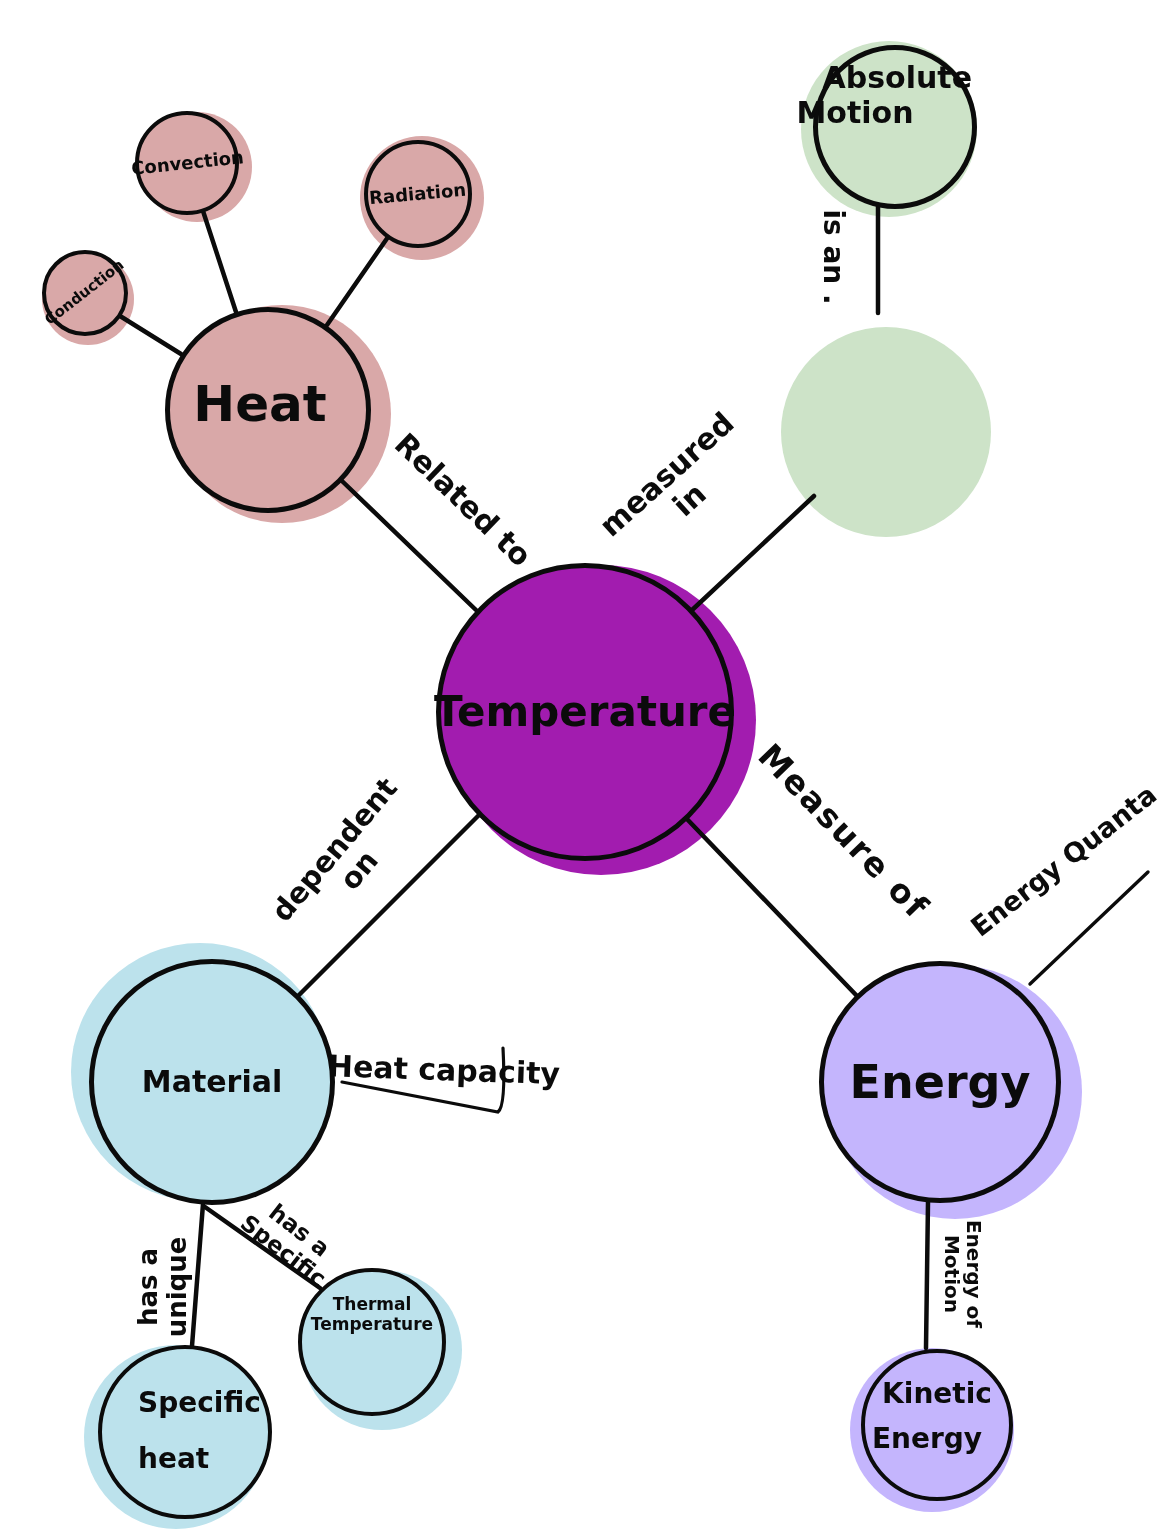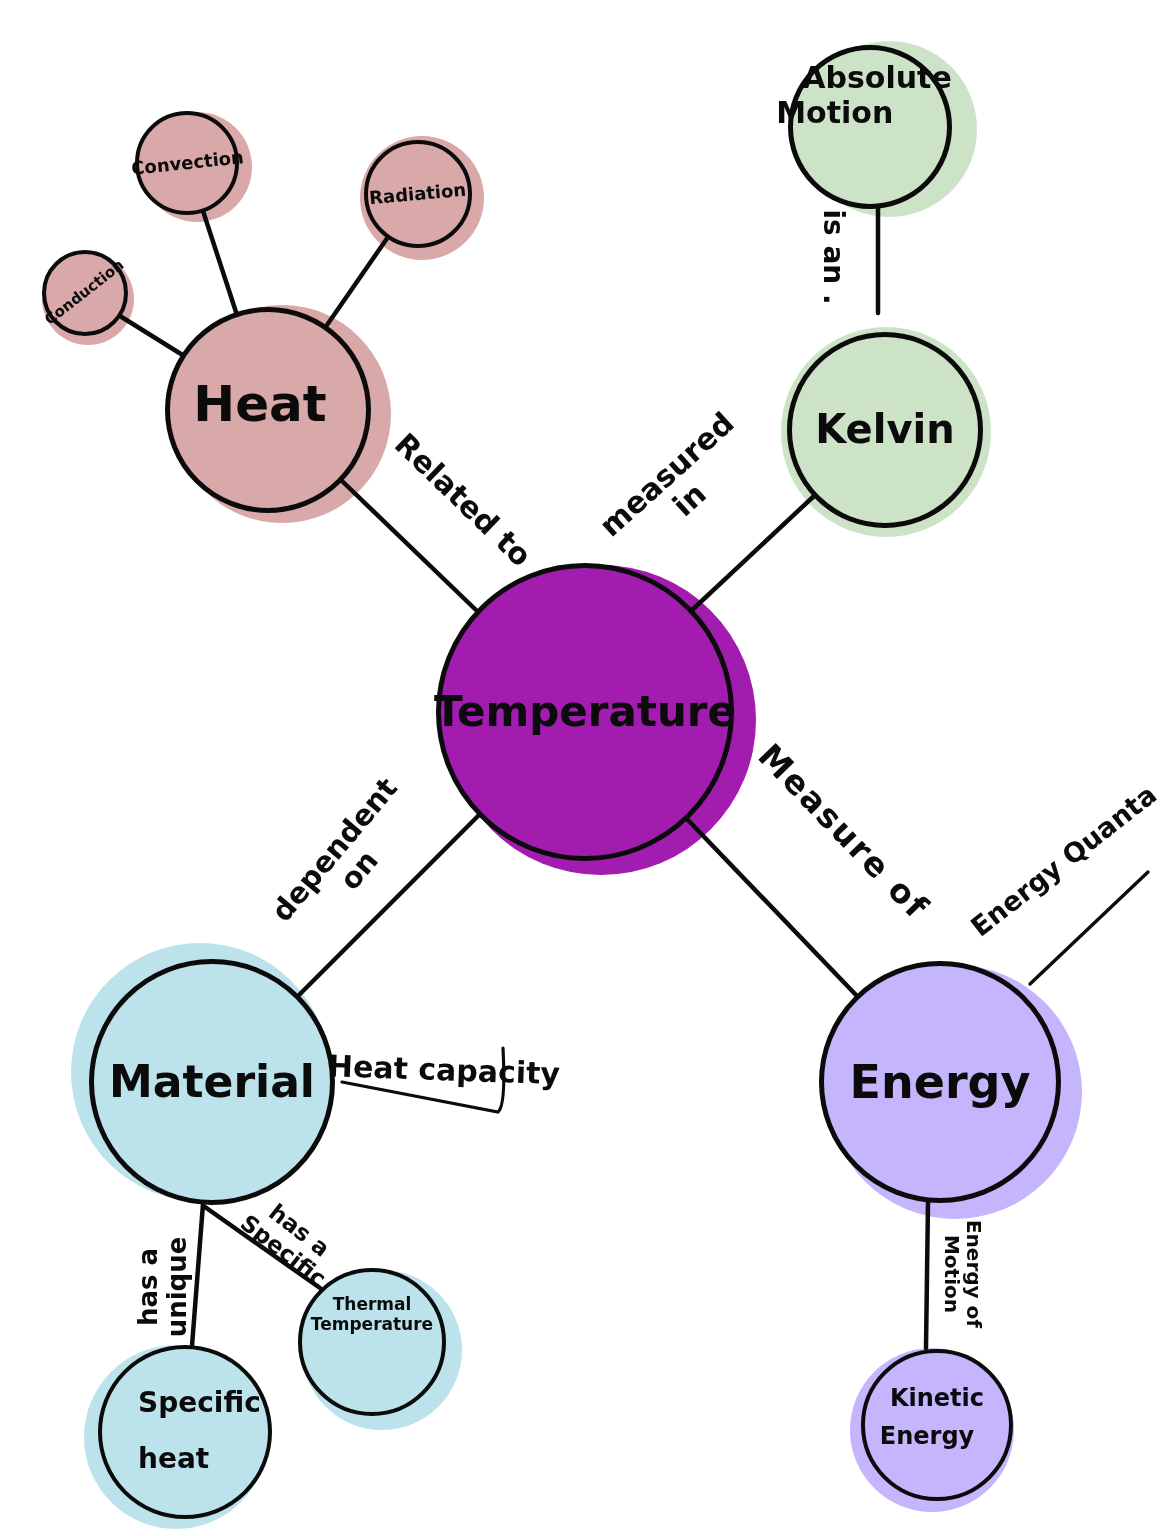--- a/index.html
+++ b/index.html
@@ -78,33 +78,30 @@
   </div>
 
   <div class="node small pink" style="left:135px;top:111px;width:104px;height:104px;">
     <div class="nlabel" style="font-size:18px;transform:rotate(-6deg);">Convection</div>
   </div>
 
   <div class="node small pink" style="left:364px;top:140px;width:108px;height:108px;">
     <div class="nlabel" style="font-size:18px;transform:rotate(-5deg);">Radiation</div>
   </div>
 
-  <div class="node green" style="left:787px;top:332px;width:196px;height:196px;">
-    <div class="nlabel" style="font-size:40px;">Kelvin</div>
-  </div>
 
-  <div class="node green" style="left:788px;top:45px;width:164px;height:164px;align-items:flex-start;">
+  <div class="node green" style="left:813px;top:45px;width:164px;height:164px;align-items:flex-start;justify-content:flex-end;">
     <div class="nlabel" style="font-size:30px;padding-top:10px;">
       <span style="padding-left:14px;">Absolute</span>
       <span style="text-align:left;margin-left:-12px;">Motion</span>
     </div>
   </div>
 
   <div class="node blue" style="left:89px;top:959px;width:246px;height:246px;">
-    <div class="nlabel" style="font-size:44px;">Material</div>
+    <div class="nlabel" style="font-size:30px;">Material</div>
   </div>
 
   <div class="node small blue" style="left:98px;top:1345px;width:174px;height:174px;align-items:flex-start;justify-content:flex-start;">
     <div class="nlabel" style="font-size:28px;text-align:left;padding:26px 0 0 36px;line-height:2.0;">
       <span>Specific</span>
       <span>heat</span>
     </div>
   </div>
 
   <div class="node small blue" style="left:298px;top:1268px;width:148px;height:148px;align-items:flex-start;">
@@ -112,21 +109,21 @@
       <span>Thermal</span>
       <span>Temperature</span>
     </div>
   </div>
 
   <div class="node yellow" style="left:819px;top:961px;width:242px;height:242px;">
     <div class="nlabel" style="font-size:46px;">Energy</div>
   </div>
 
   <div class="node small yellow" style="left:861px;top:1349px;width:152px;height:152px;">
-    <div class="nlabel" style="font-size:24px;line-height:1.6;transform:translateY(-8px);">
+    <div class="nlabel" style="font-size:28px;line-height:1.6;transform:translateY(-8px);">
       <span>Kinetic</span>
       <span style="transform:translateX(-10px);">Energy</span>
     </div>
   </div>
 
   <div class="elabel" style="left:463px;top:500px;font-size:30px;transform:translate(-50%,-50%) rotate(44deg);">Related to</div>
 
   <div class="elabel" style="left:678px;top:487px;font-size:30px;transform:translate(-50%,-50%) rotate(-42deg);">
     <span>measured</span>
     <span>in</span>

